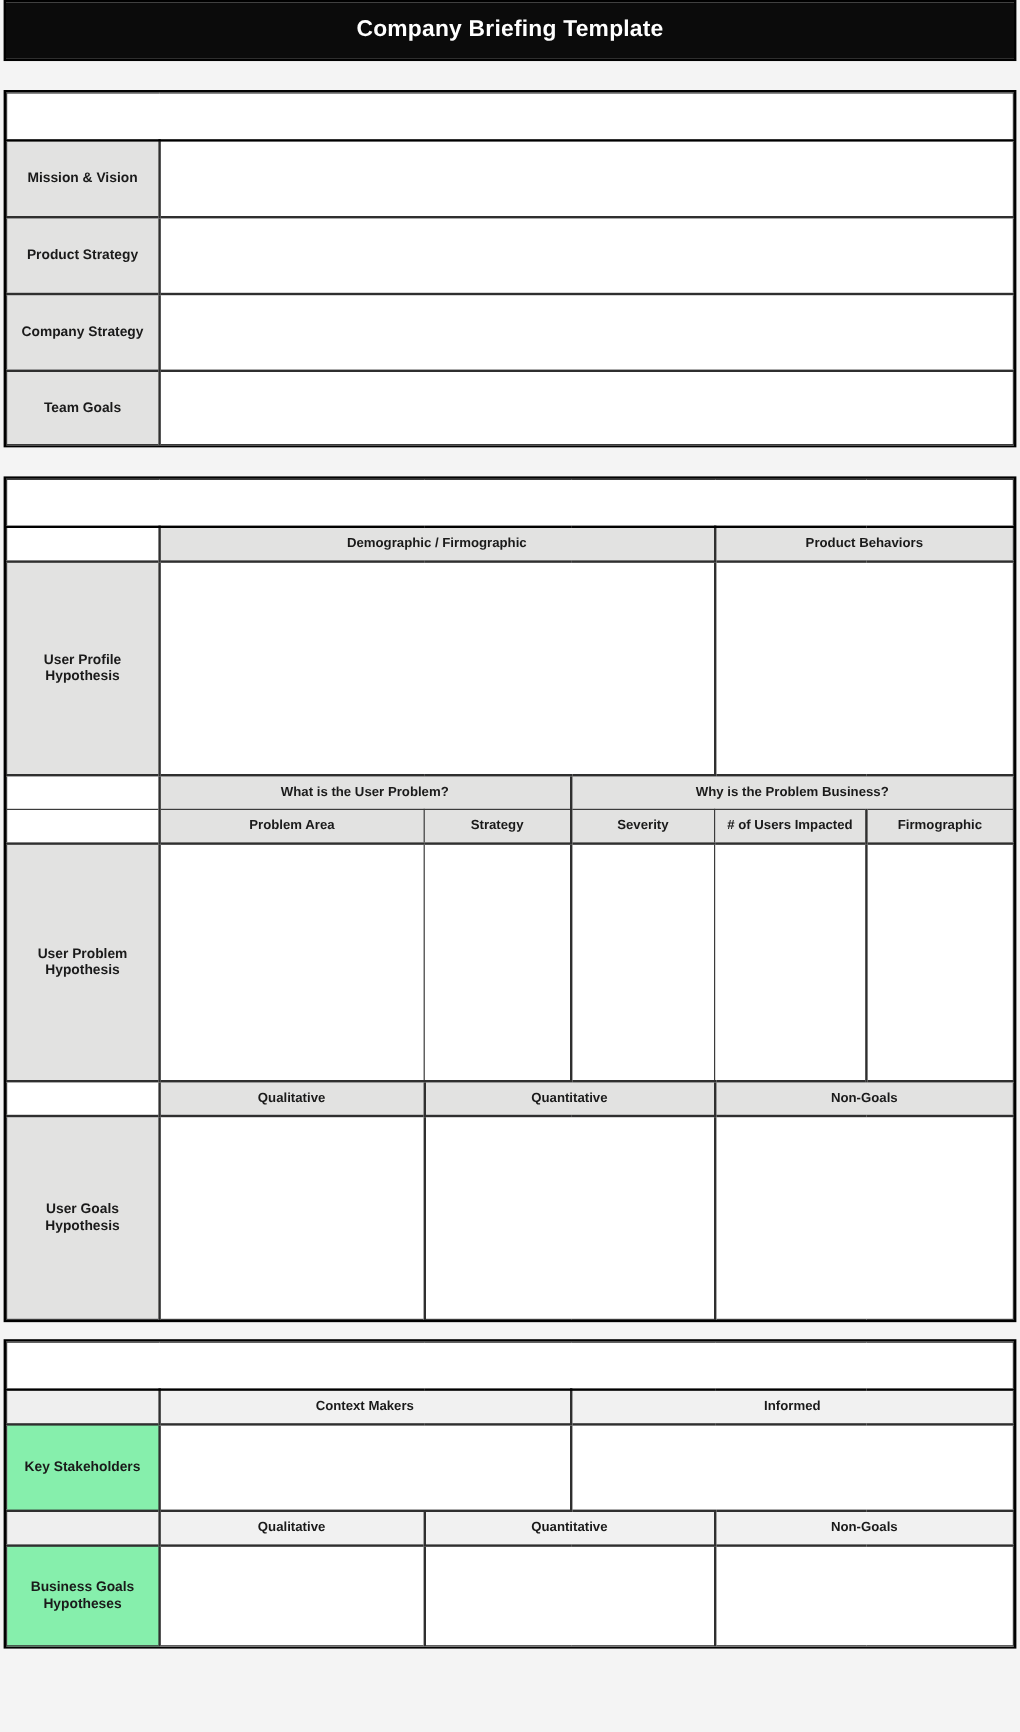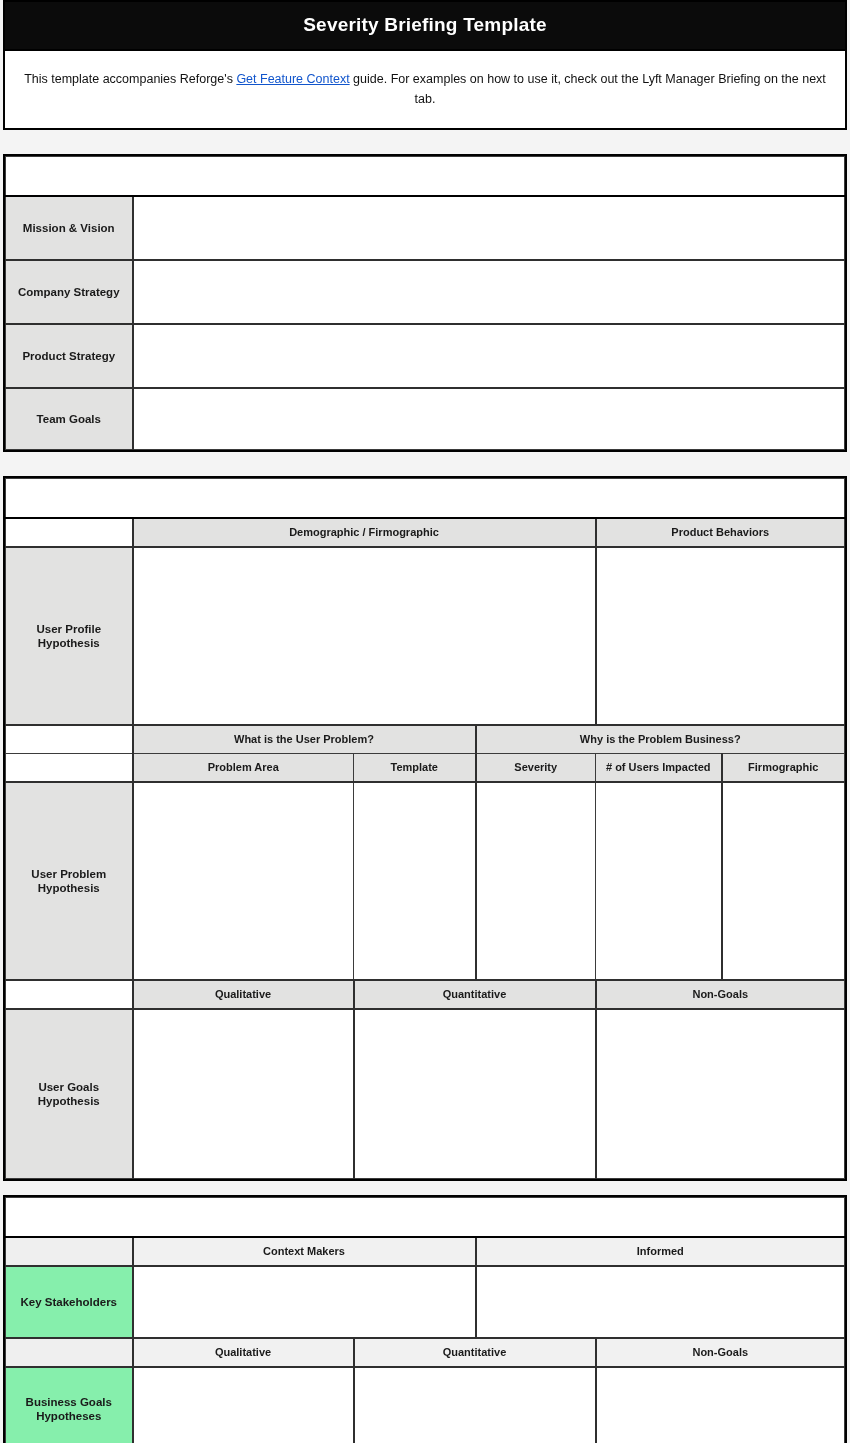--- a/index.html
+++ b/index.html
@@ -112,24 +112,21 @@
 
   .thick-top { border-top: 2px solid #2f2f2f !important; }
   .thick-left { border-left: 2px solid #2f2f2f !important; text-align: center; }
 </style>
 </head>
 <body>
 
 <div class="page">
 
   <div class="title-block">
-    <div class="title-bar">Severity Briefing Template</div>
-    <div class="subtitle-bar">
-      <span>This template accompanies Reforge's </span><a href="#">Get Feature Context</a><span> guide. For examples on how to use it, check out the Lyft Manager Briefing on the next tab.</span>
-    </div>
+    <div class="title-bar">Company Briefing Template</div>
   </div>
 
   <div class="gap"></div>
 
   <div class="section sf">
     <table class="grid">
       <colgroup>
           <col style="width:127px">
           <col>
         </colgroup>
@@ -137,25 +134,25 @@
           <tr>
         <td class="sec-head" colspan="2">
           <span class="h-bold">Strategic Fit</span><span class="h-bold"> - </span><span class="h-ital">What is the business context underlying this project?</span>
         </td>
       </tr>
       <tr>
         <td class="rowlabel" style="height:54px">Mission &amp; Vision</td>
         <td class="empty thick-left"></td>
       </tr>
       <tr>
+        <td class="rowlabel thick-top" style="height:54px">Product Strategy</td>
+        <td class="empty thick-left thick-top"></td>
+      </tr>
+      <tr>
         <td class="rowlabel thick-top" style="height:54px">Company Strategy</td>
-        <td class="empty thick-left thick-top"></td>
-      </tr>
-      <tr>
-        <td class="rowlabel thick-top" style="height:54px">Product Strategy</td>
         <td class="empty thick-left thick-top"></td>
       </tr>
       <tr>
         <td class="rowlabel thick-top" style="height:52px">Team Goals</td>
         <td class="empty thick-left thick-top"></td>
       </tr>
     </tbody>
       </table>
   </div>
 
@@ -190,21 +187,21 @@
       </tr>
 
       <tr>
         <td class="spacer-cell thick-top"></td>
         <td class="colhead thick-left thick-top" colspan="2">What is the User Problem?</td>
         <td class="colhead thick-left thick-top" colspan="3">Why is the Problem Business?</td>
       </tr>
       <tr>
         <td class="spacer-cell"></td>
         <td class="colhead thick-left">Problem Area</td>
-        <td class="colhead">Template</td>
+        <td class="colhead">Strategy</td>
         <td class="colhead thick-left">Severity</td>
         <td class="colhead"># of Users Impacted</td>
         <td class="colhead thick-left">Firmographic</td>
       </tr>
       <tr>
         <td class="rowlabel thick-top" style="height:188px">User Problem Hypothesis</td>
         <td class="empty thick-left thick-top"></td>
         <td class="empty thick-top"></td>
         <td class="empty thick-left thick-top"></td>
         <td class="empty thick-top"></td>

